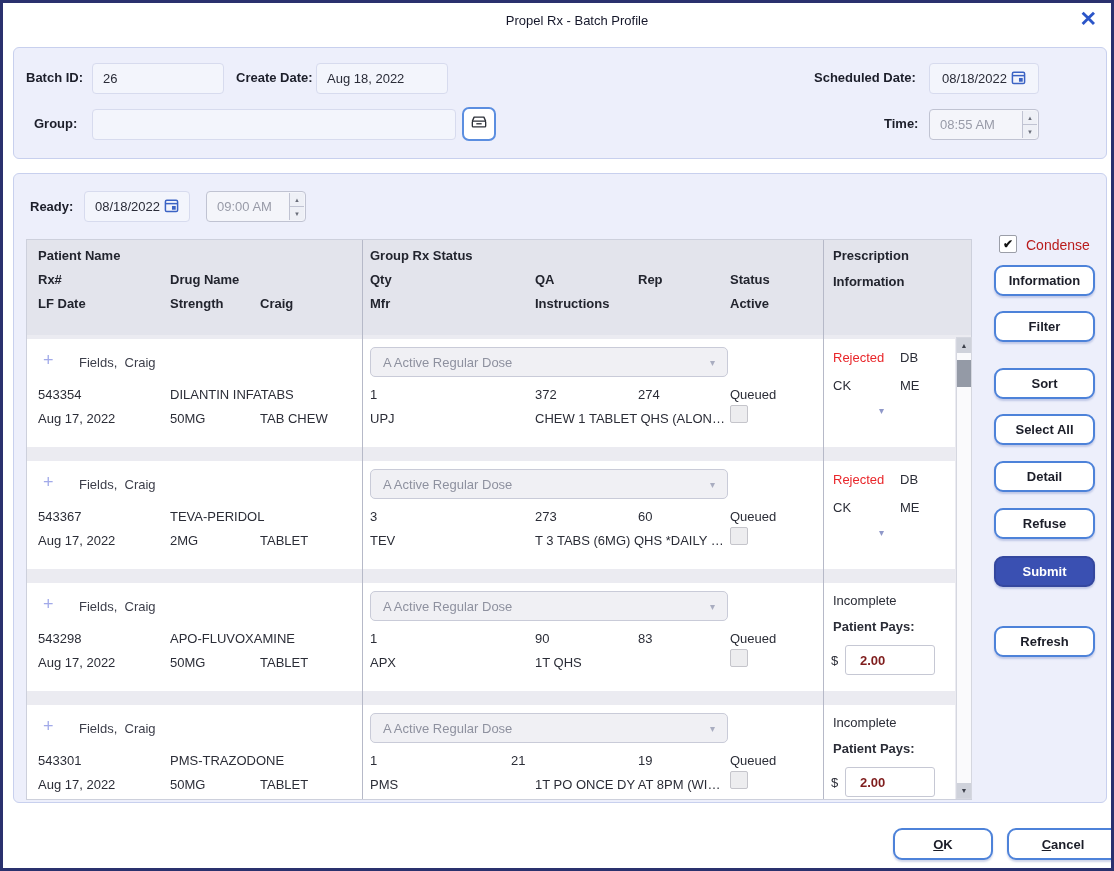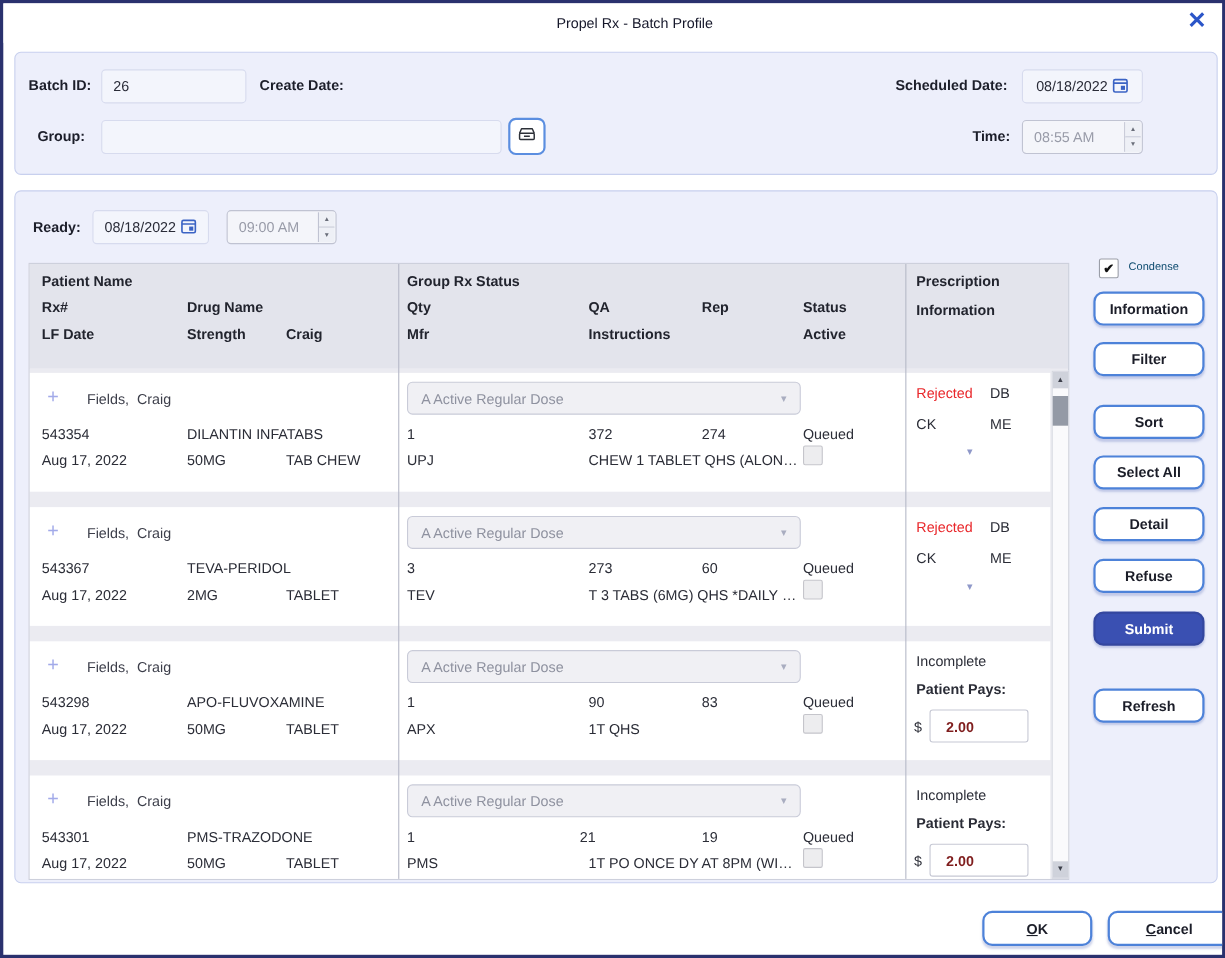--- a/index.html
+++ b/index.html
@@ -101,20 +101,23 @@
     <div class="title">Propel Rx - Batch Profile</div>
     <div class="close-x">✕</div>
   </div>
 
   <div class="panel top-panel">
     <span class="abs lbl" style="left:12px;top:22px">Batch ID:</span>
     <div class="abs field" style="left:78px;top:15px;width:132px">
       <span>26</span>
     </div>
     <span class="abs lbl" style="left:222px;top:22px">Create Date:</span>
+    <div class="abs field" style="left:302px;top:15px;width:132px">
+      <span>Aug 18, 2022</span>
+    </div>
     <span class="abs lbl" style="left:800px;top:22px">Scheduled Date:</span>
     <div class="abs field center" style="left:915px;top:15px;width:110px;padding:0 4px">
       <span>08/18/2022</span>
       <span class="cal-icon">
         <svg width="15" height="15" viewBox="0 0 16 16">
             <rect x="1.5" y="2.5" width="13" height="12" rx="1.5" fill="none" stroke="#3b63c4" stroke-width="1.6"></rect>
             <line x1="1.5" y1="6" x2="14.5" y2="6" stroke="#3b63c4" stroke-width="1.6"></line>
             <rect x="8.5" y="8.5" width="4" height="4" fill="#3b63c4"></rect>
           </svg>
       </span>
@@ -272,21 +275,21 @@
           <span class="cell" style="left:11px;top:48px">543301</span>
           <span class="cell" style="left:143px;top:48px">PMS-TRAZODONE</span>
           <span class="cell" style="left:11px;top:72px">Aug 17, 2022</span>
           <span class="cell" style="left:143px;top:72px">50MG</span>
           <span class="cell" style="left:233px;top:72px">TABLET</span>
           <div class="dropdown" style="left:343px;top:8px;width:358px">
             <span>A Active Regular Dose</span>
             <span class="dd-caret">▾</span>
           </div>
           <span class="cell" style="left:343px;top:48px">1</span>
-          <span class="cell" style="left:500px;top:48px">21</span>
+          <span class="cell" style="left:484px;top:48px">21</span>
           <span class="cell" style="left:611px;top:48px">19</span>
           <span class="cell" style="left:703px;top:48px">Queued</span>
           <span class="cell" style="left:343px;top:72px">PMS</span>
           <span class="cell" style="left:508px;top:72px;max-width:190px;overflow:hidden;text-overflow:ellipsis">1T PO ONCE DY AT 8PM (WITH 100…</span>
           <div class="checkbox" style="left:703px;top:66px"></div>
           <span class="cell" style="left:806px;top:10px">Incomplete</span>
           <span class="cell" style="left:806px;top:36px;font-weight:700">Patient Pays:</span>
           <span class="cell" style="left:804px;top:70px">$</span>
           <div class="pay-input" style="left:818px;top:62px">
             <span class="green">2.00</span>
@@ -300,21 +303,21 @@
       <div class="scrollbar">
         <div class="sb-btn" style="top:0">▲</div>
         <div class="sb-thumb"></div>
         <div class="sb-btn" style="bottom:0">▼</div>
       </div>
     </div>
 
     <div class="checkbox-real" style="left:985px;top:61px">
       <span>✔</span>
     </div>
-    <span class="abs" style="left:1012px;top:63px;font-size:10px;color:#0c4a6e">Condense</span>
+    <span class="abs" style="left:1012px;top:63px;font-size:14px;color:#b91c1c">Condense</span>
 
     <div class="side-btn" style="top:91px">Information</div>
     <div class="side-btn" style="top:137px">Filter</div>
     <div class="side-btn" style="top:194px">Sort</div>
     <div class="side-btn" style="top:240px">Select All</div>
     <div class="side-btn" style="top:287px">Detail</div>
     <div class="side-btn" style="top:334px">Refuse</div>
     <div class="side-btn primary" style="top:382px">Submit</div>
     <div class="side-btn" style="top:452px">Refresh</div>
   </div>

